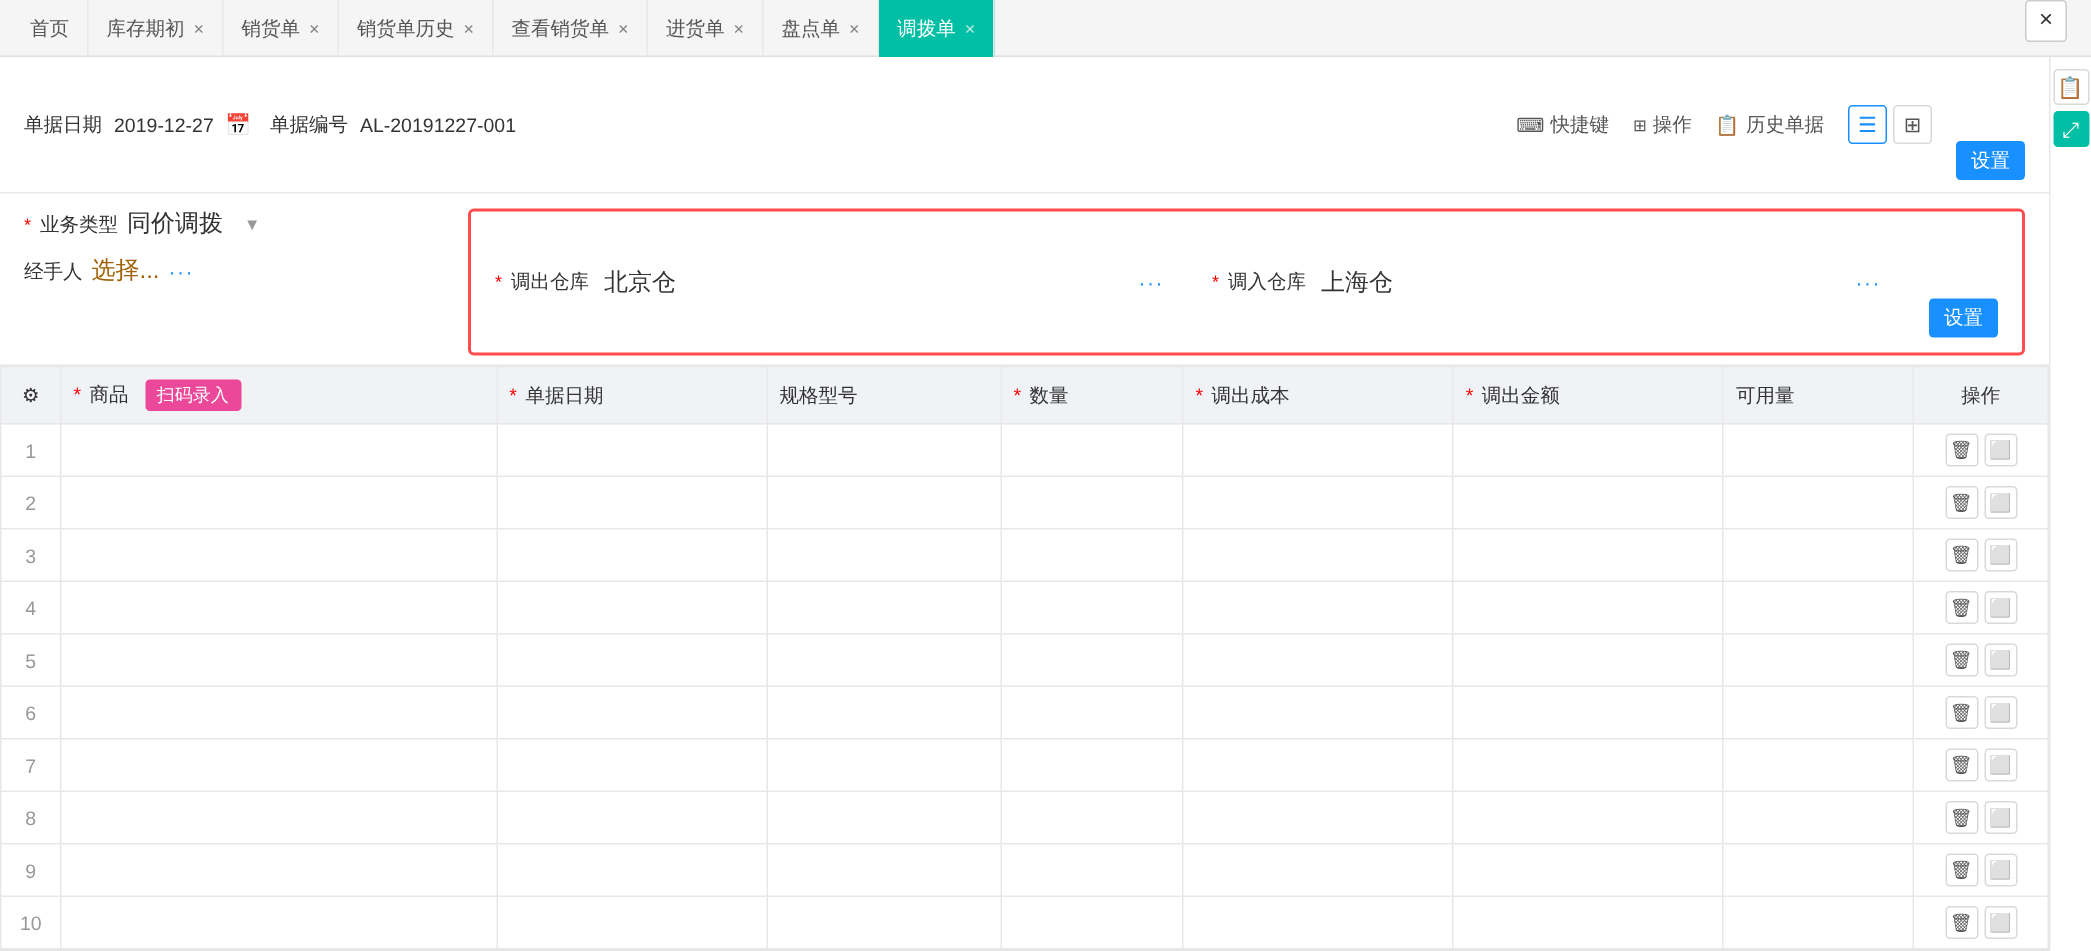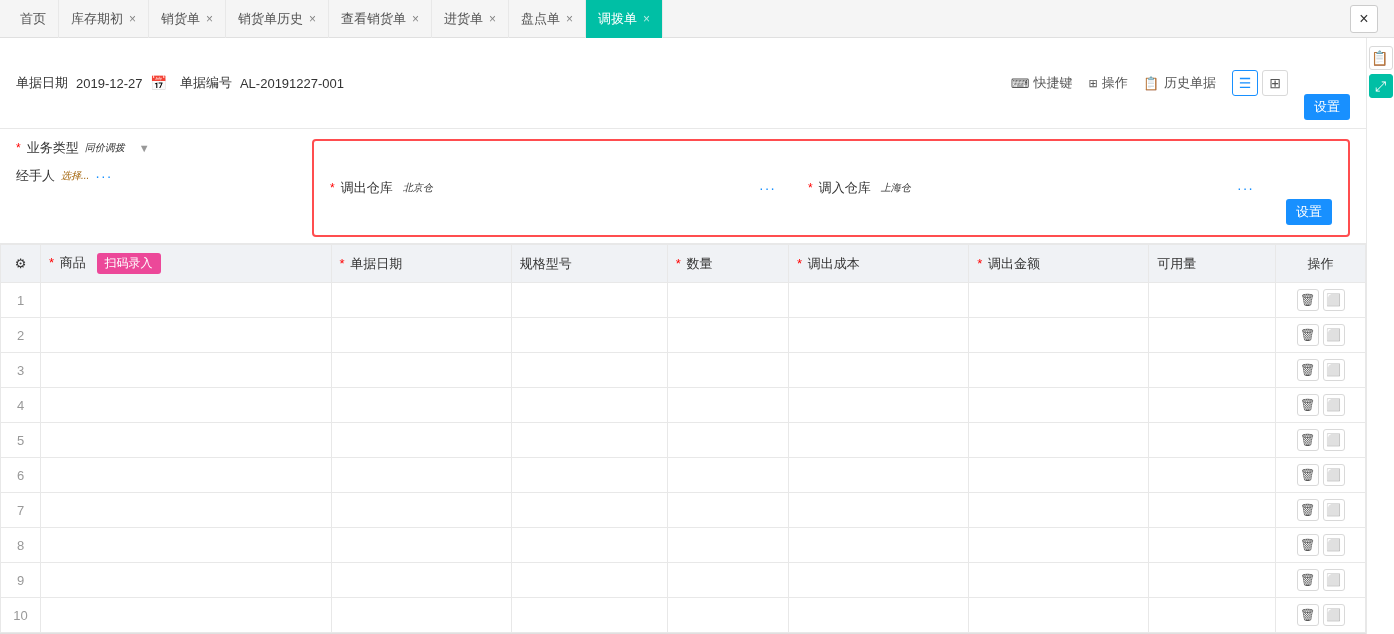--- a/index.html
+++ b/index.html
@@ -1,21 +1,21 @@
 <!DOCTYPE html>
 <html><head>
   <meta charset="utf-8">
   <style>
     * { box-sizing: border-box; margin: 0; padding: 0; }
     body { font-family: 'Microsoft YaHei', Arial, sans-serif; font-size: 13px; color: #333; background: #fff; overflow: hidden; }
     
     
     .tab-bar {
       display: flex;
-      align-items: center;
+      align-items: flex-start;
       border-bottom: 1px solid #e0e0e0;
       background: #f5f5f5;
       height: 38px;
       padding: 0 8px;
     }
     .tab-item {
       display: flex;
       align-items: center;
       padding: 0 12px;
       height: 38px;
@@ -121,21 +121,21 @@
       border-color: #1890ff;
       color: #1890ff;
     }
     .form-field {
       display: flex;
       align-items: center;
       gap: 6px;
     }
     .required-star { color: red; font-size: 12px; }
     .field-label { color: #333; font-size: 13px; }
-    .field-value { color: #333; font-size: 10px; font-style: italic; }
+    .field-value { color: #333; font-size: 16px; }
     .field-select {
       display: flex;
       align-items: center;
       gap: 6px;
       min-width: 160px;
     }
     .dropdown-arrow {
       color: #999;
       font-size: 11px;
       cursor: pointer;

